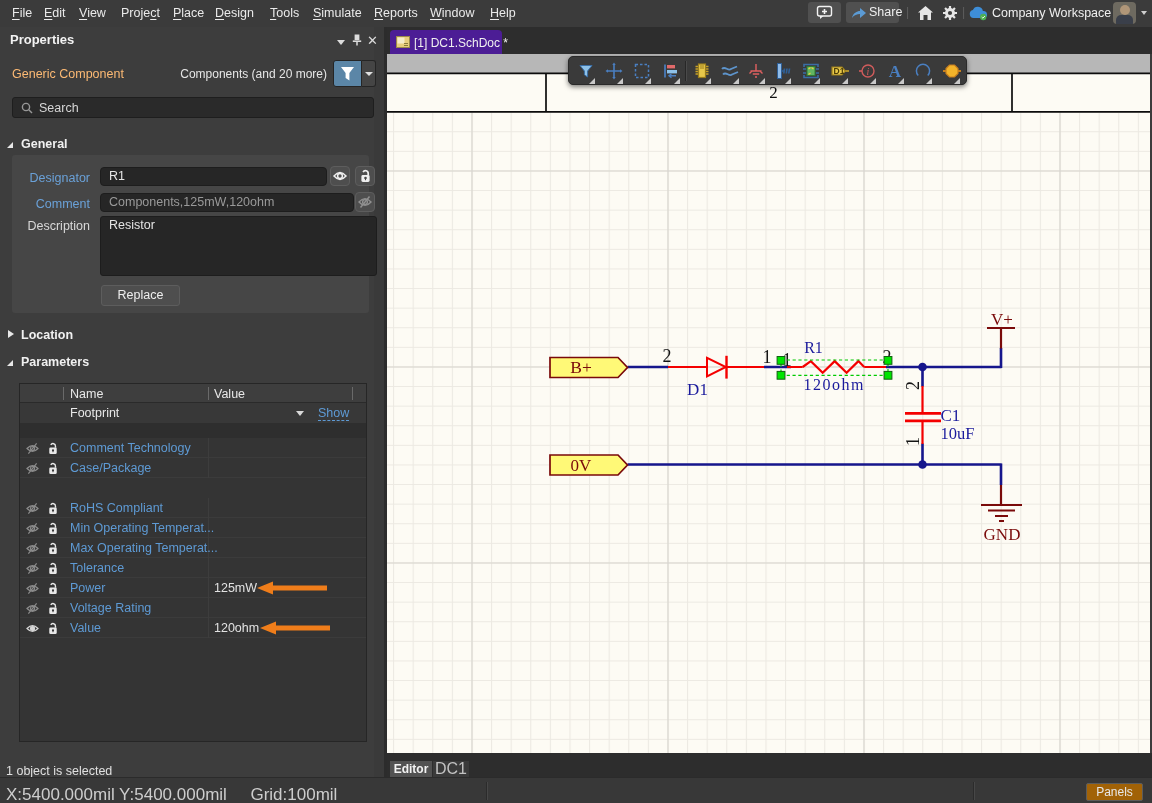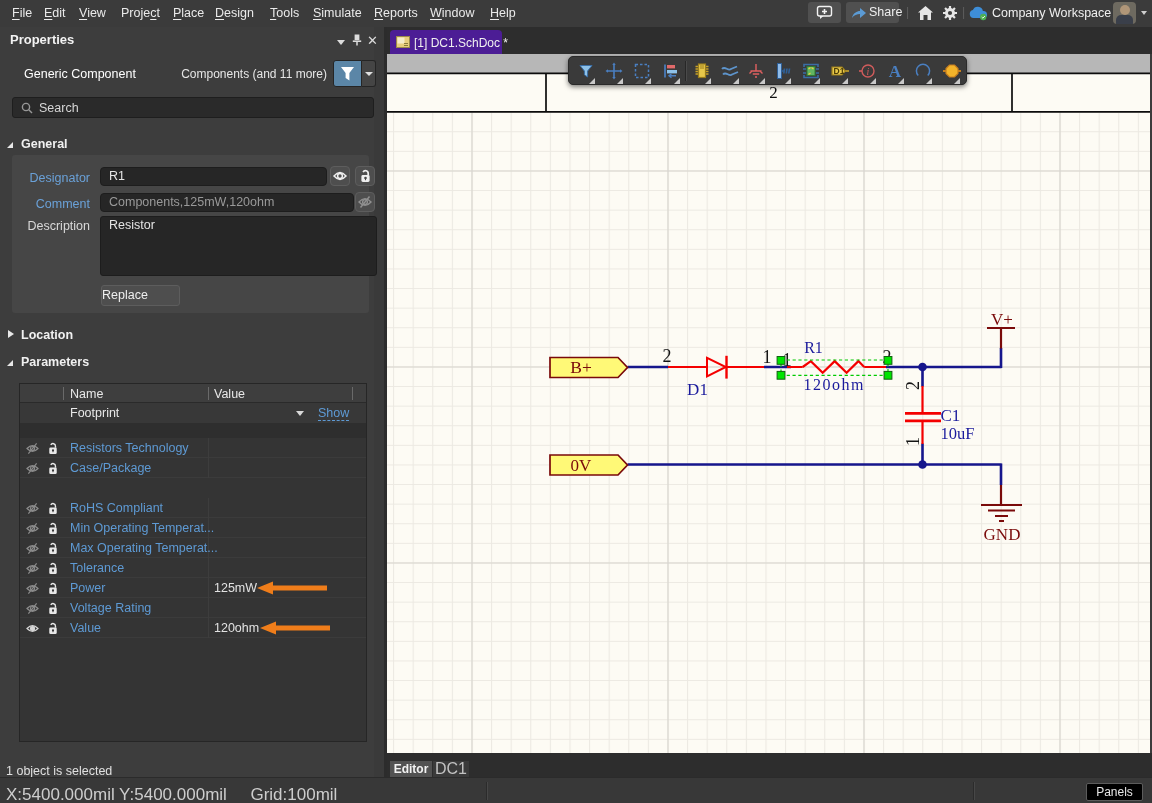--- a/index.html
+++ b/index.html
@@ -102,22 +102,22 @@
   <div style="position:absolute;left:337px;top:13px;width:0;height:0;border-top:5px solid #dcdcdc;border-left:4px solid transparent;border-right:4px solid transparent"></div>
   <svg width="10" height="12" viewBox="0 0 10 12" style="position:absolute;left:352px;top:7px">
     <g stroke="#dcdcdc" fill="#dcdcdc">
         <rect x="2.6" y="0.5" width="4.8" height="5.5" stroke="none"></rect>
         <rect x="0.8" y="6.4" width="8.4" height="1.6" stroke="none"></rect>
         <path d="M5 8 v3.6" stroke-width="1.5" fill="none"></path>
       </g>
   </svg>
   <div style="position:absolute;left:367px;top:6px;font-size:13px;color:#dcdcdc">✕</div>
 
-  <div style="position:absolute;left:24px;top:40px;font-size:12.5px;color:#ffffff">Generic Component</div>
-  <div style="position:absolute;left:327px;top:40px;font-size:12.5px;color:#e6e6e6;transform:translateX(-100%);white-space:nowrap;font-size:12px">Components (and 11 more)</div>
+  <div style="position:absolute;left:12px;top:40px;font-size:12.5px;color:#fdba74">Generic Component</div>
+  <div style="position:absolute;left:327px;top:40px;font-size:12.5px;color:#e6e6e6;transform:translateX(-100%);white-space:nowrap;font-size:12px">Components (and 20 more)</div>
   <div style="position:absolute;left:333px;top:33px;width:29px;height:27px;background:#5b86a7;border:1px solid #252525;border-radius:3px 0 0 3px">
     <svg width="27" height="25" viewBox="0 0 27 25">
         <path d="M7 6 h13 l-4.6 6 v7.5 l-3.8-2.5 v-5 Z" fill="#fff"></path>
       </svg>
   </div>
   <div style="position:absolute;left:362px;top:33px;width:14px;height:27px;background:#454545;border:1px solid #252525;border-left:none;border-radius:0 3px 3px 0">
     <div style="position:absolute;left:3px;top:11px;width:0;height:0;border-top:4.5px solid #e0e0e0;border-left:4px solid transparent;border-right:4px solid transparent"></div>
   </div>
 
   <div style="position:absolute;left:12px;top:70px;width:362px;height:21px;background:#2a2a2a;border:1px solid #1e1e1e;border-radius:3px">
@@ -153,21 +153,21 @@
       <svg width="14" height="12" viewBox="0 0 14 12">
           <g stroke="#909090" stroke-width="1.4" fill="none">
             <path d="M1 6 Q7 -0.8 13 6 Q7 12.8 1 6 Z"></path>
             <circle cx="7" cy="6" r="2.4"></circle>
             <path d="M2.5 11.5 L11.5 0.5"></path>
           </g>
         </svg>
     </div>
     <span style="position:absolute;left:78px;top:64px;font-size:12.5px;color:#d8d8d8;transform:translateX(-100%)">Description</span>
     <div class="inp" style="left:88px;top:61px;width:277px;height:60px;border-radius:3px">Resistor</div>
-    <div style="position:absolute;left:89px;top:130px;width:79px;height:21px;background:#4e4e4e;border:1px solid #5d5d5d;border-radius:3px;text-align:left;font-size:12.5px;color:#eee;line-height:19px">Replace</div>
+    <div style="position:absolute;left:89px;top:130px;width:79px;height:21px;background:#4e4e4e;border:1px solid #5d5d5d;border-radius:3px;text-align:center;font-size:12.5px;color:#eee;line-height:19px">Replace</div>
   </div>
 
   <div class="tri-col" style="left:8px;top:303px"></div>
   <div class="sechead" style="left:21px;top:301px">Location</div>
 
   <div class="tri-exp" style="left:7px;top:333px"></div>
   <div class="sechead" style="left:21px;top:328px">Parameters</div>
 <div id="ptable">
 <div style="position:absolute;left:0;top:0;width:346px;height:19px;background:#3e3e3e;border-bottom:1px solid #2a2a2a">
 <div class="colsep" style="left:43px;height:13px;top:3px;background:#6a6a6a"></div>
@@ -190,21 +190,21 @@
             <circle cx="7" cy="6" r="2.2"></circle>
             <path d="M2.5 11.5 L11.5 0.5"></path>
           </g>
         </svg>
 <svg width="10" height="13" viewBox="0 0 11 14" style="position:absolute;left:28px;top:4px">
           <path d="M8.2 6.2 V4.4 A2.7 2.7 0 0 0 3.1 3.1" fill="none" stroke="#e8e8e8" stroke-width="1.6"></path>
           <rect x="1.4" y="6" width="8.2" height="7" rx="1.4" fill="#e8e8e8"></rect>
           <circle cx="5.5" cy="9" r="1.2" fill="#343434"></circle>
           <rect x="5.05" y="9" width="0.9" height="2.1" fill="#343434"></rect>
         </svg>
-<span class="pname">Resistors Technology</span>
+<span class="pname">Comment Technology</span>
 </div>
 <div class="prow" style="top:74px;background:#343434;border-bottom:1px solid #3b3b3b">
 <div class="colsep" style="left:188px;background:#3d3d3d"></div>
 <svg width="13" height="11" viewBox="0 0 14 12" style="position:absolute;left:6px;top:5px">
           <g stroke="#8c8c8c" stroke-width="1.3" fill="none">
             <path d="M1 6 Q7 -0.2 13 6 Q7 12.2 1 6 Z"></path>
             <circle cx="7" cy="6" r="2.2"></circle>
             <path d="M2.5 11.5 L11.5 0.5"></path>
           </g>
         </svg>
@@ -495,14 +495,14 @@
 <div id="edtabs">
   <div style="position:absolute;left:3px;top:8px;width:42px;height:16px;background:#525252;text-align:center"><span style="font-size:12px;font-weight:bold;color:#f2f2f2;line-height:16px">Editor</span></div>
   <div style="position:absolute;left:46px;top:8px;width:36px;height:16px;background:#3a3a3a;text-align:center"><span style="font-size:16px;color:#c2c2c2;line-height:16px">DC1</span></div>
 </div>
 <div id="statusbar">
   <span style="position:absolute;left:6px;top:7px;font-size:17px;color:#cdcdcd">X:5400.000mil Y:5400.000mil&nbsp;&nbsp;&nbsp;&nbsp;&nbsp;Grid:100mil</span>
   <div style="position:absolute;left:486px;top:4px;width:1px;height:18px;background:#2b2b2b"></div>
   <div style="position:absolute;left:487px;top:4px;width:1px;height:18px;background:#474747"></div>
   <div style="position:absolute;left:973px;top:4px;width:1px;height:18px;background:#2b2b2b"></div>
   <div style="position:absolute;left:974px;top:4px;width:1px;height:18px;background:#474747"></div>
-  <div style="position:absolute;left:1086px;top:5px;width:57px;height:18px;background:#000000;border:1px solid #5c5c5c;border-radius:2px;text-align:center;font-size:12px;color:#e8e8e8;line-height:16px">Panels</div>
+  <div style="position:absolute;left:1086px;top:5px;width:57px;height:18px;background:#a16207;border:1px solid #5c5c5c;border-radius:2px;text-align:center;font-size:12px;color:#e8e8e8;line-height:16px">Panels</div>
 </div>
 
 </body></html>

